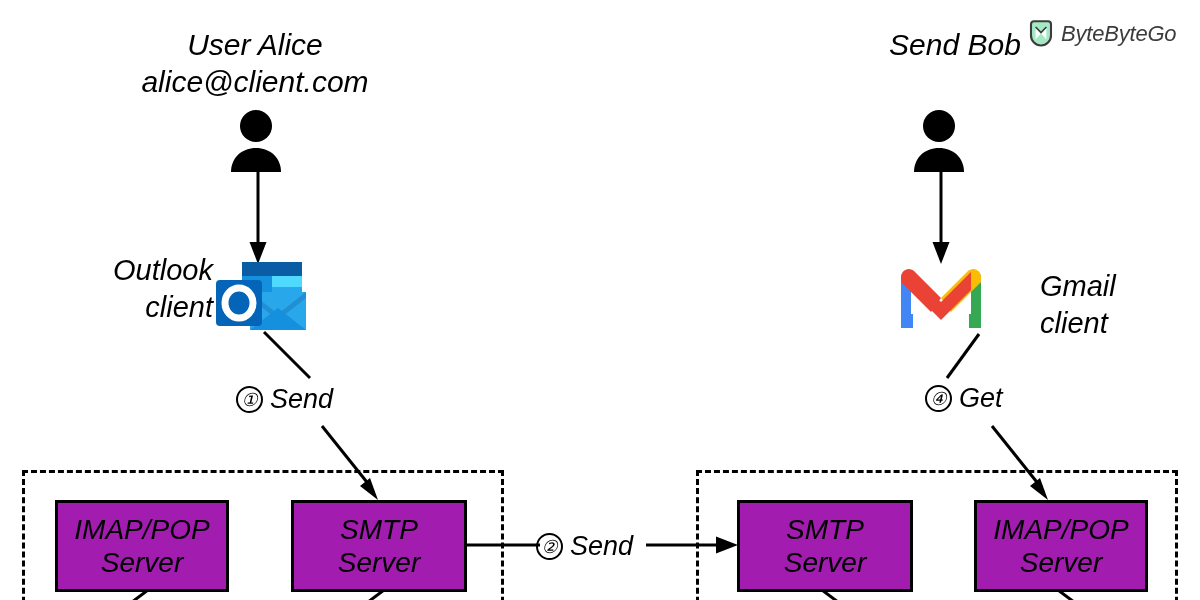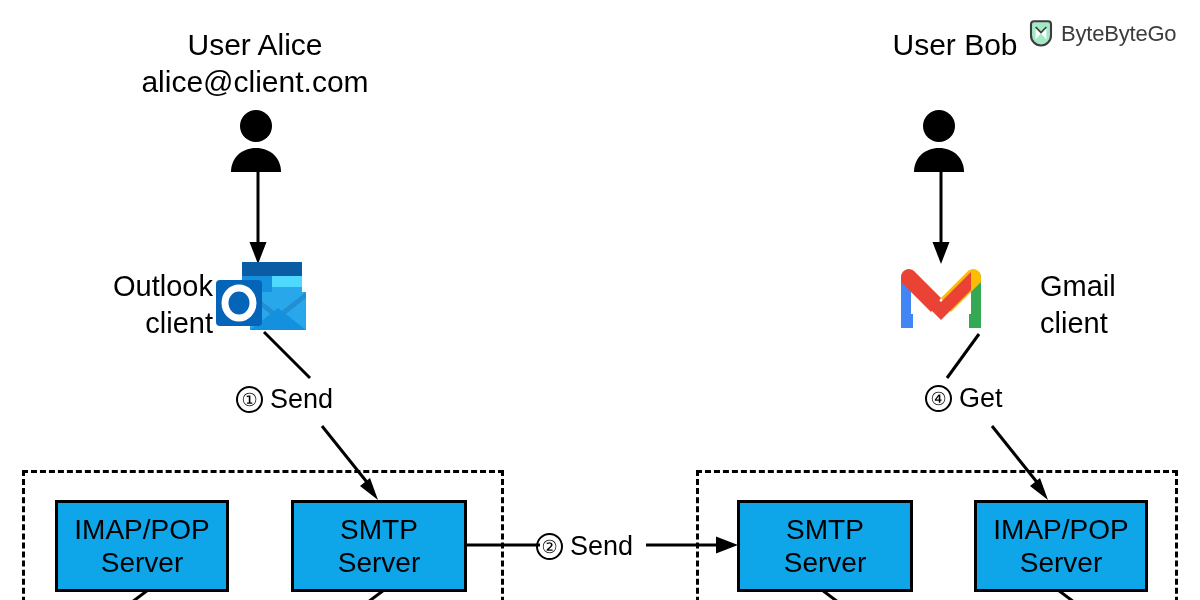--- a/index.html
+++ b/index.html
@@ -11,21 +11,21 @@
     font-family: "Liberation Sans", sans-serif;
     -webkit-font-smoothing: antialiased;
   }
   #stage {
     position: relative;
     width: 1200px;
     height: 600px;
     background: #ffffff;
     overflow: hidden;
   }
-  .abs { position: absolute; }
+  .abs { position: absolute; font-style: italic; }
 
   
   .user-title {
     font-size: 30px;
     color: #000000;
     text-align: center;
     line-height: 1.22;
     white-space: nowrap;
   }
   .client-label {
@@ -58,21 +58,21 @@
     font-size: 28px;
     color: #000;
     text-align: center;
     line-height: 1.18;
     white-space: nowrap;
   }
 
   
   .server-box {
     border: 3px solid #000;
-    background: #0ea5e9;
+    background: #a21caf;
     box-sizing: border-box;
     display: flex;
     align-items: center;
     justify-content: center;
   }
   .dashed-group {
     border: 3px dashed #000;
     box-sizing: border-box;
     background: transparent;
   }
@@ -121,21 +121,21 @@
     </svg>
   </div>
 
   <div class="abs" style="left:240px; top:168px;">
     <svg width="36" height="98" viewBox="0 0 36 98">
       <line x1="18" y1="0" x2="18" y2="78" stroke="#000" stroke-width="3"></line>
       <path d="M18 96 L9.5 74 L26.5 74 Z" fill="#000"></path>
     </svg>
   </div>
 
-  <div class="abs client-label" style="left:97px; top:268px; text-align:right; width:116px;">
+  <div class="abs client-label" style="left:97px; top:252px; text-align:right; width:116px;">
     <div>Outlook</div>
     <div>client</div>
   </div>
 
   <div class="abs" style="left:214px; top:258px;">
     <svg width="92" height="76" viewBox="0 0 92 76">
 
       <rect x="28" y="4" width="60" height="14" fill="#0a5ca5"></rect>
 
       <rect x="28" y="18" width="30" height="22" fill="#1490df"></rect>
@@ -165,21 +165,21 @@
   </div>
 
   <div class="abs" style="left:320px; top:424px;">
     <svg width="66" height="84" viewBox="0 0 66 84">
       <line x1="2" y1="2" x2="50" y2="62" stroke="#000" stroke-width="3"></line>
       <path d="M58 76 L40 62 L50 54 Z" fill="#000"></path>
     </svg>
   </div>
 
   <div class="abs user-title" style="left:755px; top:27px; width:400px;">
-    <div>User Bob</div>
+    <div>Send Bob</div>
   </div>
 
   <div class="abs" style="left:911px; top:110px;">
     <svg width="56" height="62" viewBox="0 0 56 62">
       <circle cx="28" cy="16" r="16" fill="#000"></circle>
       <path d="M3 62 C3 47.5 14 38 28 38 C42 38 53 47.5 53 62 Z" fill="#000"></path>
     </svg>
   </div>
 
   <div class="abs" style="left:923px; top:168px;">

